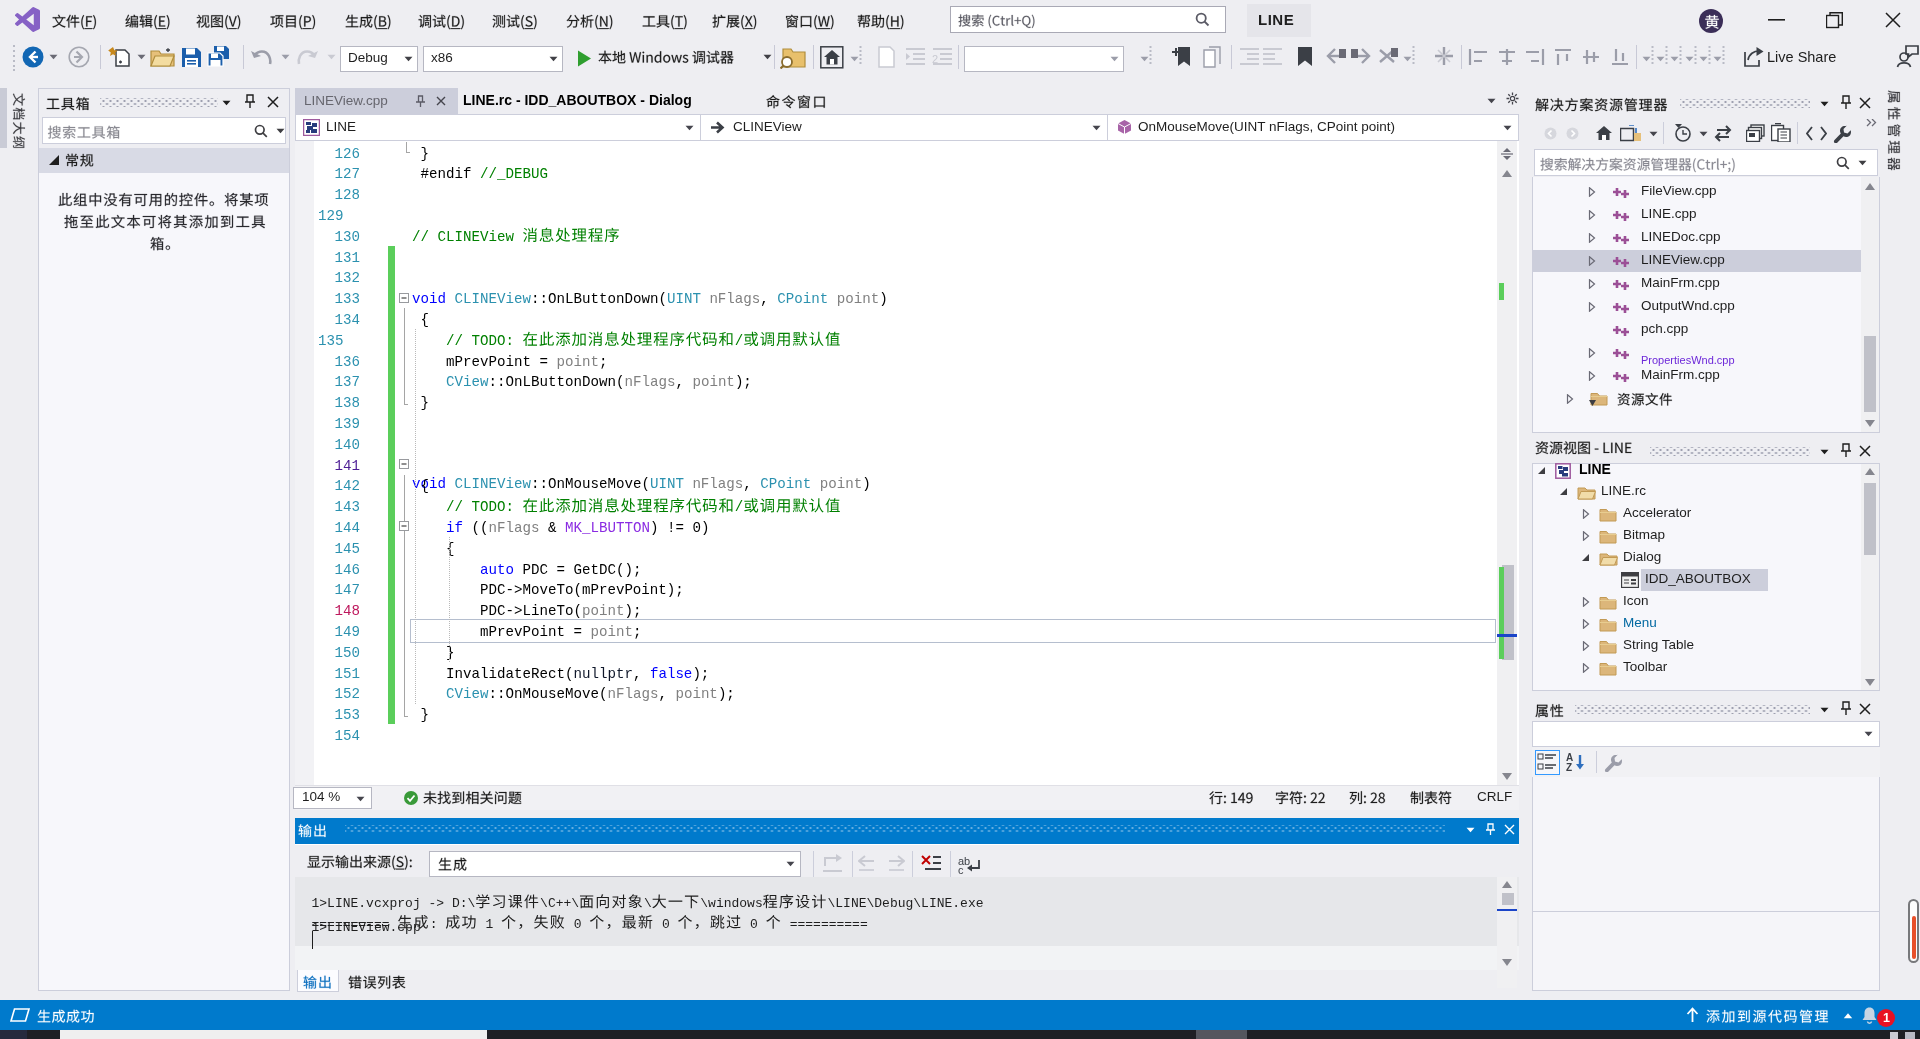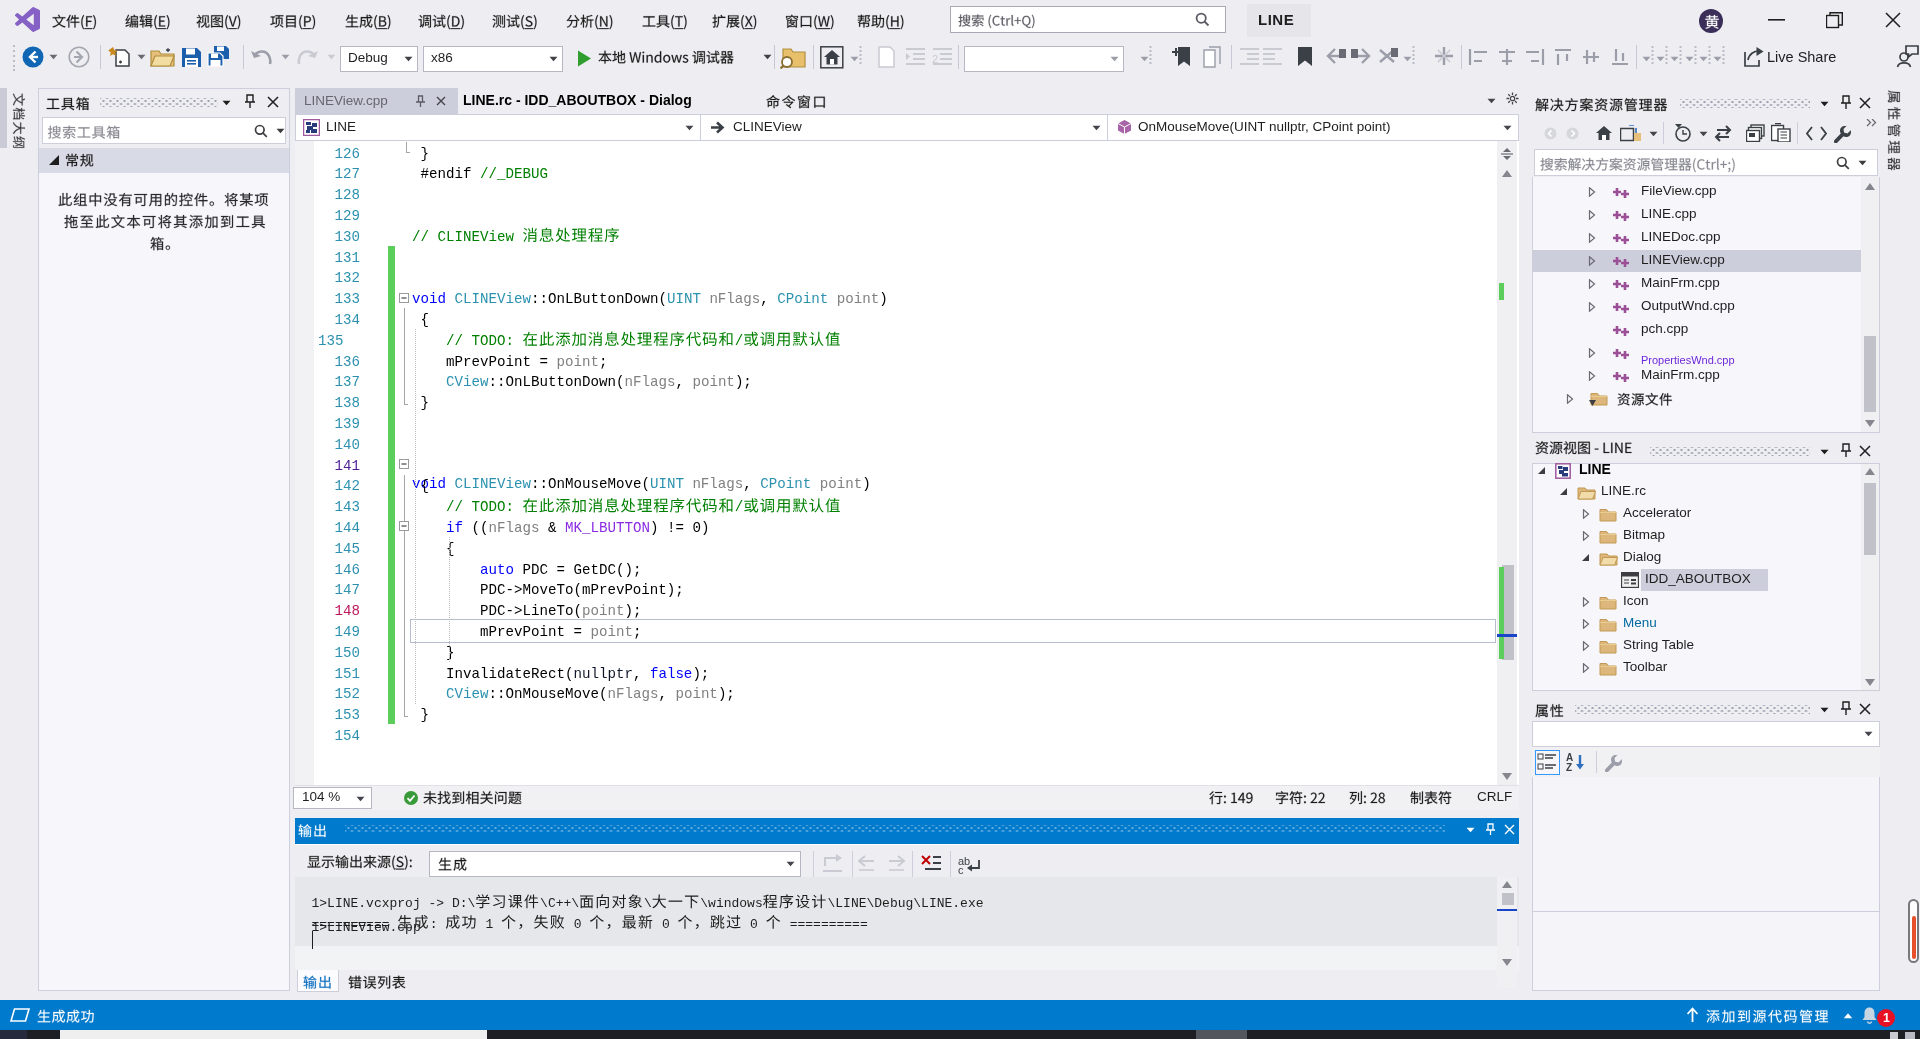--- a/index.html
+++ b/index.html
@@ -369,32 +369,32 @@
     <path d="M1 6.5 H11 M7 1.5 L12.5 6.5 L7 11.5" fill="none" stroke="#3B3F46" stroke-width="2.6"></path>
   </svg>
 <div style="position:absolute;left:733px;top:119px;white-space:pre;font-size:13.5px;color:#1E1E1E">CLINEView</div>
 <svg style="position:absolute;left:1092px;top:125px" width="9" height="6" viewBox="0 0 9 6">
     <path d="M0.5 0.8 L4.5 5.2 L8.5 0.8 Z" fill="#45454D"></path>
   </svg>
 <svg style="position:absolute;left:1117px;top:119px" width="15" height="16" viewBox="0 0 15 16">
     <path d="M7.5 1 L14 4.5 V11.5 L7.5 15 L1 11.5 V4.5 Z" fill="#A864A8"></path>
     <path d="M1 4.5 L7.5 8 L14 4.5 M7.5 8 V15" stroke="#fff" stroke-width="1" fill="none"></path>
   </svg>
-<div style="position:absolute;left:1138px;top:119px;white-space:pre;font-size:13.5px;color:#1E1E1E">OnMouseMove(UINT nullptr, CPoint point)</div>
+<div style="position:absolute;left:1138px;top:119px;white-space:pre;font-size:13.5px;color:#1E1E1E">OnMouseMove(UINT nFlags, CPoint point)</div>
 <svg style="position:absolute;left:1503px;top:125px" width="9" height="6" viewBox="0 0 9 6">
     <path d="M0.5 0.8 L4.5 5.2 L8.5 0.8 Z" fill="#45454D"></path>
   </svg>
 <div style="position:absolute;left:295px;top:141px;width:1224px;height:644px;background:#fff;"></div>
 <div style="position:absolute;left:295px;top:141px;width:19px;height:644px;background:#F2F2F5;"></div>
 <div style="position:absolute;left:388px;top:246px;width:7px;height:478.4px;background:#5BCE5B;"></div>
 <div style="position:absolute;left:410px;top:618.9px;width:1086px;height:23.8px;border:1px solid #B5BECE;"></div>
 <div class="mono" style="position:absolute;left:318px;top:143.5px;white-space:pre;width:42px;text-align:right;color:#2B91AF;">126</div>
 <div class="mono" style="position:absolute;left:318px;top:164.3px;white-space:pre;width:42px;text-align:right;color:#2B91AF;">127</div>
 <div class="mono" style="position:absolute;left:318px;top:185.1px;white-space:pre;width:42px;text-align:right;color:#2B91AF;">128</div>
-<div class="mono" style="position:absolute;left:318px;top:205.9px;white-space:pre;width:42px;text-align:right;color:#2B91AF;">129</div>
+<div class="mono" style="position:absolute;left:318px;top:205.9px;white-space:pre;width:42px;text-align:left;color:#2B91AF;">129</div>
 <div class="mono" style="position:absolute;left:318px;top:226.7px;white-space:pre;width:42px;text-align:right;color:#2B91AF;">130</div>
 <div class="mono" style="position:absolute;left:318px;top:247.5px;white-space:pre;width:42px;text-align:right;color:#2B91AF;">131</div>
 <div class="mono" style="position:absolute;left:318px;top:268.3px;white-space:pre;width:42px;text-align:right;color:#2B91AF;">132</div>
 <div class="mono" style="position:absolute;left:318px;top:289.1px;white-space:pre;width:42px;text-align:right;color:#2B91AF;">133</div>
 <div class="mono" style="position:absolute;left:318px;top:309.9px;white-space:pre;width:42px;text-align:right;color:#2B91AF;">134</div>
 <div class="mono" style="position:absolute;left:318px;top:330.7px;white-space:pre;width:42px;color:#2B91AF;">135</div>
 <div class="mono" style="position:absolute;left:318px;top:351.5px;white-space:pre;width:42px;text-align:right;color:#2B91AF;">136</div>
 <div class="mono" style="position:absolute;left:318px;top:372.3px;white-space:pre;width:42px;text-align:right;color:#2B91AF;">137</div>
 <div class="mono" style="position:absolute;left:318px;top:393.1px;white-space:pre;width:42px;text-align:right;color:#2B91AF;">138</div>
 <div class="mono" style="position:absolute;left:318px;top:413.9px;white-space:pre;width:42px;text-align:right;color:#2B91AF;">139</div>

